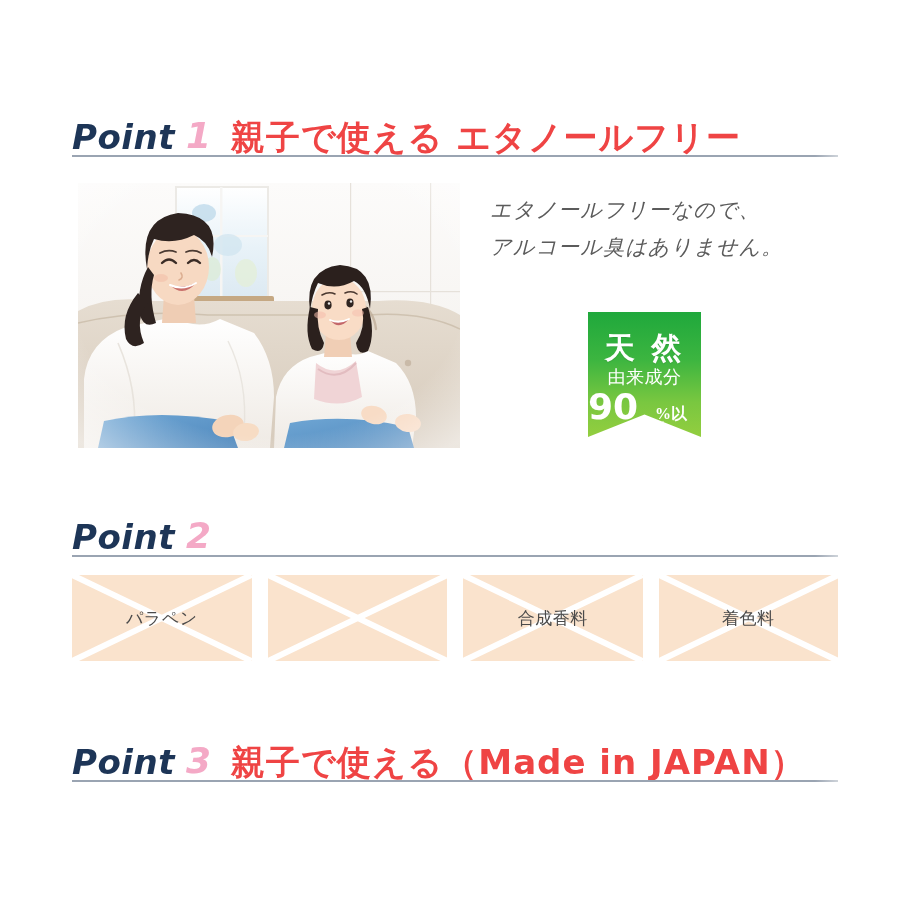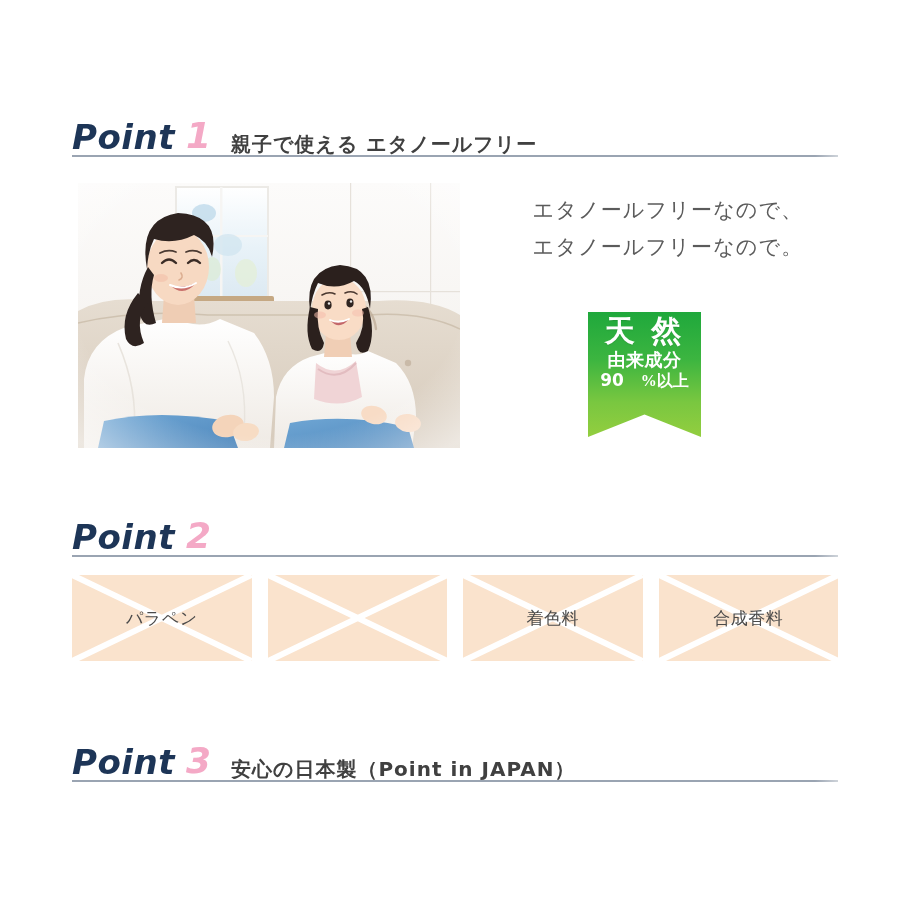--- a/index.html
+++ b/index.html
@@ -44,22 +44,22 @@
     font-style: italic;
     font-weight: bold;
     font-size: 36px;
     color: #f4a9c6;
     line-height: 1;
     margin-left: 11px;
   }
   .point-title {
     font-family: "DejaVu Sans", "Liberation Sans", sans-serif;
     font-weight: bold;
-    font-size: 20px;
-    color: #404040;
+    font-size: 34px;
+    color: #ef4444;
     line-height: 1;
     margin-left: 20px;
     letter-spacing: 1px;
   }
   .point-rule {
     position: absolute;
     left: 72px;
     width: 766px;
     height: 2px;
     background: linear-gradient(to right, #9aa4b2 0%, #9aa4b2 97%, #cfd4da 100%);
@@ -80,24 +80,24 @@
     width: 382px;
     height: 265px;
     overflow: hidden;
     background: #f3efe9;
   }
   .photo svg { display: block; width: 100%; height: 100%; }
 
   
   .desc {
     position: absolute;
-    left: 508px;
+    left: 490px;
     top: 192px;
     width: 320px;
-    text-align: center;
+    font-style: italic;
   }
   .desc-line {
     font-family: "DejaVu Sans", "Liberation Sans", sans-serif;
     font-size: 21px;
     color: #5b5b5b;
     line-height: 37px;
     letter-spacing: 1.2px;
     white-space: nowrap;
   }
 
@@ -107,50 +107,50 @@
     left: 588px;
     top: 312px;
     width: 113px;
     height: 125px;
     background: linear-gradient(to bottom, #1fa83c 0%, #3cb540 38%, #79c740 72%, #93ce3f 100%);
     -webkit-clip-path: polygon(0 0, 100% 0, 100% 100%, 50% 82%, 0 100%);
     clip-path: polygon(0 0, 100% 0, 100% 100%, 50% 82%, 0 100%);
     display: flex;
     flex-direction: column;
     align-items: center;
-    padding-top: 3px;
+    padding-top: 20px;
   }
   .badge-main {
     font-family: "DejaVu Sans", "Liberation Sans", sans-serif;
     font-weight: bold;
     font-size: 30px;
     color: #ffffff;
     letter-spacing: 3px;
     line-height: 1.05;
     text-shadow: 0 1px 1px rgba(0,0,0,0.10);
   }
   .badge-sub {
     font-family: "DejaVu Sans", "Liberation Sans", sans-serif;
-    font-weight: bold;
+    font-weight: normal;
     font-size: 18px;
     color: #ffffff;
     letter-spacing: 0.5px;
     line-height: 1.25;
     margin-top: 2px;
   }
   .badge-pct {
     display: flex;
     align-items: baseline;
     color: #ffffff;
     margin-top: 1px;
   }
   .badge-pct-num {
     font-family: "DejaVu Sans", "Liberation Sans", sans-serif;
     font-weight: bold;
-    font-size: 17px;
+    font-size: 36px;
     line-height: 1;
   }
   .badge-pct-unit {
     font-family: Liberation Serif, serif;
     font-weight: bold;
     font-size: 16px;
     line-height: 1;
     margin-left: 17px;
   }
 
@@ -319,21 +319,21 @@
 
       <ellipse cx="296" cy="232" rx="13" ry="9" fill="#f8dcc6" transform="rotate(14 296 232)"></ellipse>
       <ellipse cx="330" cy="240" rx="13" ry="9" fill="#f8dcc6" transform="rotate(8 330 240)"></ellipse>
 
       <rect x="0" y="0" width="382" height="265" fill="url(#vignette)"></rect>
     </svg>
   </div>
 
   <div class="desc">
     <div class="desc-line">エタノールフリーなので、</div>
-    <div class="desc-line">エタノールフリーなので。</div>
+    <div class="desc-line">アルコール臭はありません。</div>
   </div>
 
   <div class="badge">
     <span class="badge-main">天 然</span>
     <span class="badge-sub">由来成分</span>
     <span class="badge-pct">
       <span class="badge-pct-num">90</span>
       <span class="badge-pct-unit">%以上</span>
     </span>
   </div>
@@ -356,31 +356,31 @@
       <svg class="x-lines" viewBox="0 0 100 100" preserveAspectRatio="none">
         <line x1="0" y1="0" x2="100" y2="100" stroke="#ffffff" stroke-width="6" vector-effect="non-scaling-stroke"></line>
         <line x1="100" y1="0" x2="0" y2="100" stroke="#ffffff" stroke-width="6" vector-effect="non-scaling-stroke"></line>
       </svg>
     </div>
     <div class="nobox">
       <svg class="x-lines" viewBox="0 0 100 100" preserveAspectRatio="none">
         <line x1="0" y1="0" x2="100" y2="100" stroke="#ffffff" stroke-width="6" vector-effect="non-scaling-stroke"></line>
         <line x1="100" y1="0" x2="0" y2="100" stroke="#ffffff" stroke-width="6" vector-effect="non-scaling-stroke"></line>
       </svg>
-      <span class="nobox-label">着色料</span>
+      <span class="nobox-label">合成香料</span>
     </div>
     <div class="nobox">
       <svg class="x-lines" viewBox="0 0 100 100" preserveAspectRatio="none">
         <line x1="0" y1="0" x2="100" y2="100" stroke="#ffffff" stroke-width="6" vector-effect="non-scaling-stroke"></line>
         <line x1="100" y1="0" x2="0" y2="100" stroke="#ffffff" stroke-width="6" vector-effect="non-scaling-stroke"></line>
       </svg>
-      <span class="nobox-label">合成香料</span>
+      <span class="nobox-label">着色料</span>
     </div>
   </div>
 
   <div class="point-heading" id="heading-3">
     <span class="point-word">Point</span>
     <span class="point-num">3</span>
-    <span class="point-title">安心の日本製（Point in JAPAN）</span>
+    <span class="point-title">親子で使える（Made in JAPAN）</span>
   </div>
   <div class="point-rule" id="rule-3"></div>
 
 </div>
 
 </body></html>

